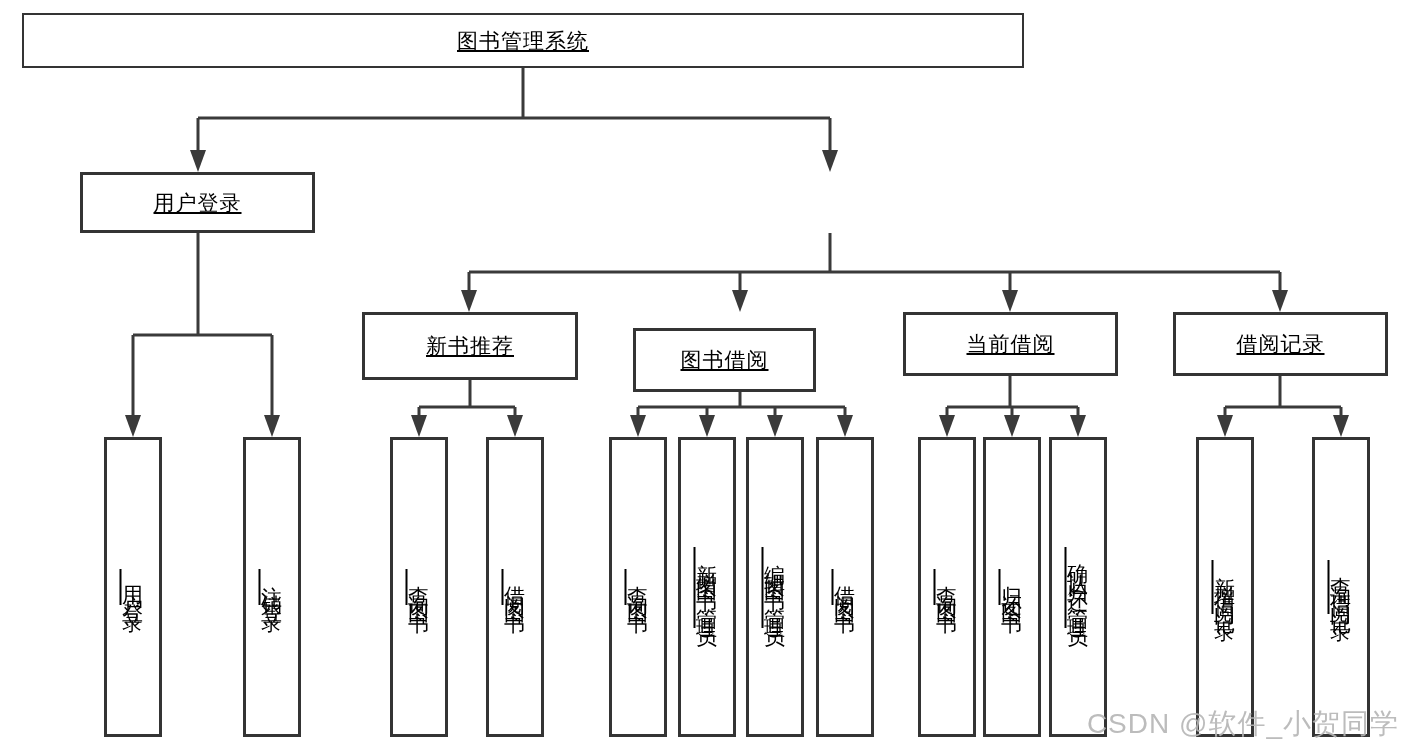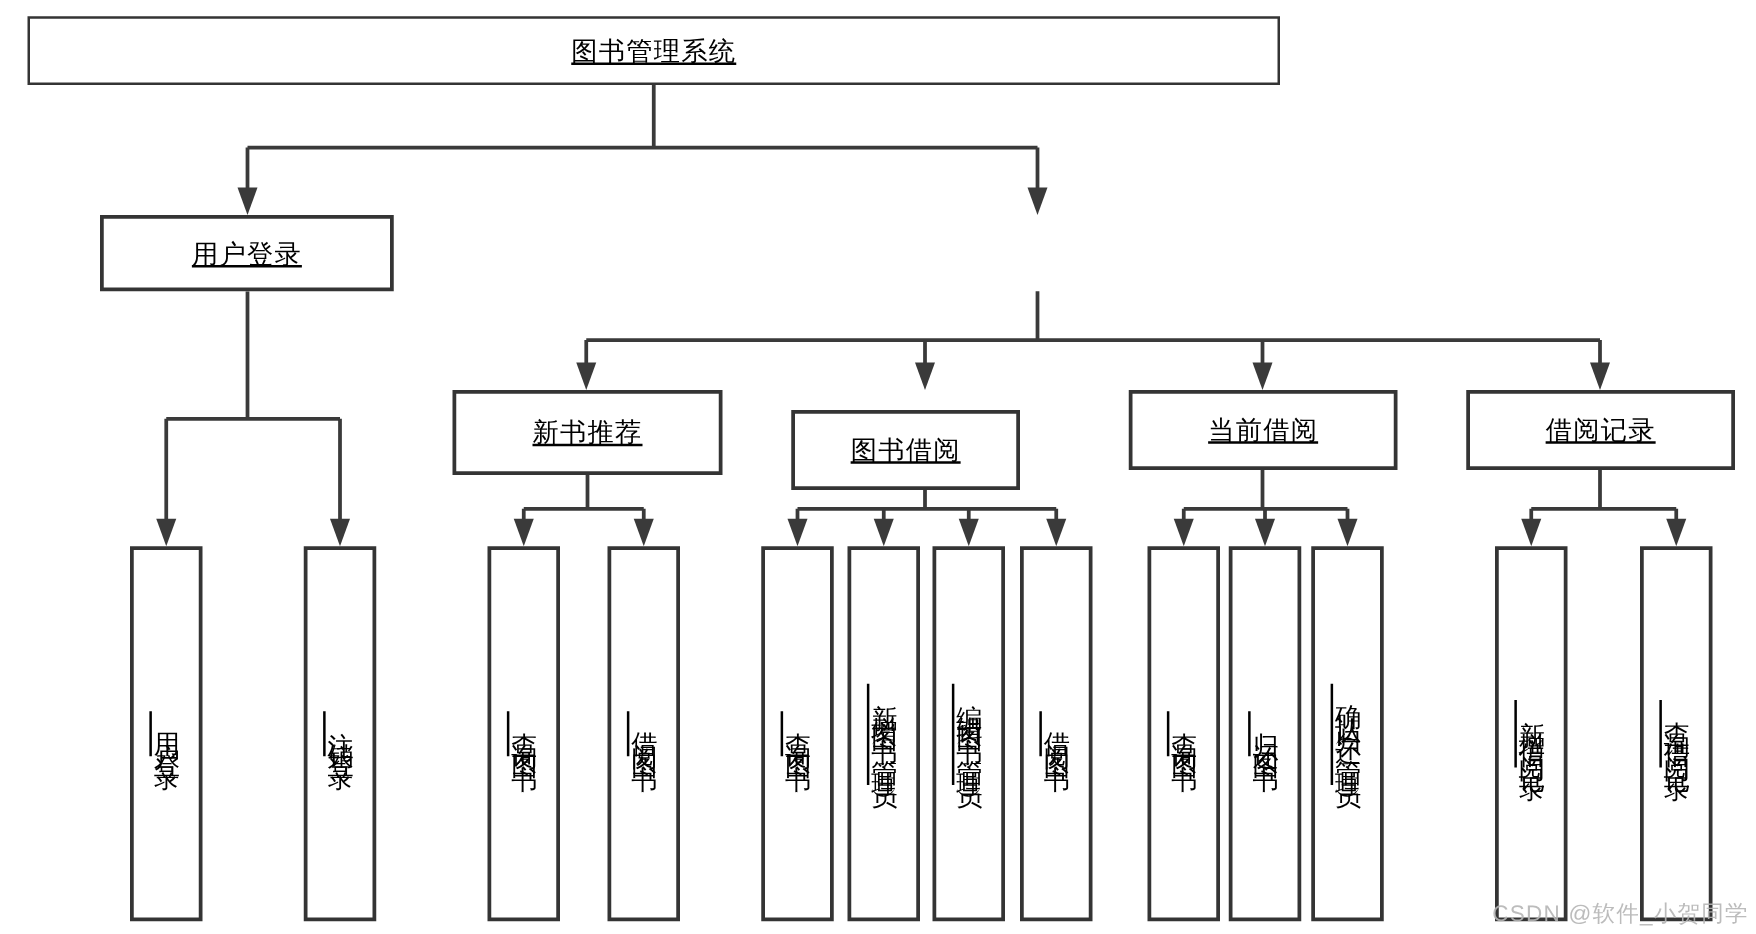--- a/index.html
+++ b/index.html
@@ -38,21 +38,21 @@
     writing-mode: vertical-rl;
     text-orientation: mixed;
     letter-spacing: 9px;
     line-height: 1;
     white-space: nowrap;
   }
   .watermark {
     position: absolute;
     right: 6px;
     bottom: 4px;
-    font-size: 18px;
+    font-size: 28px;
     letter-spacing: 1px;
     color: #b5b5b5;
     opacity: 0.9;
     z-index: 5;
     white-space: nowrap;
   }
 </style>
 </head>
 <body>
 

